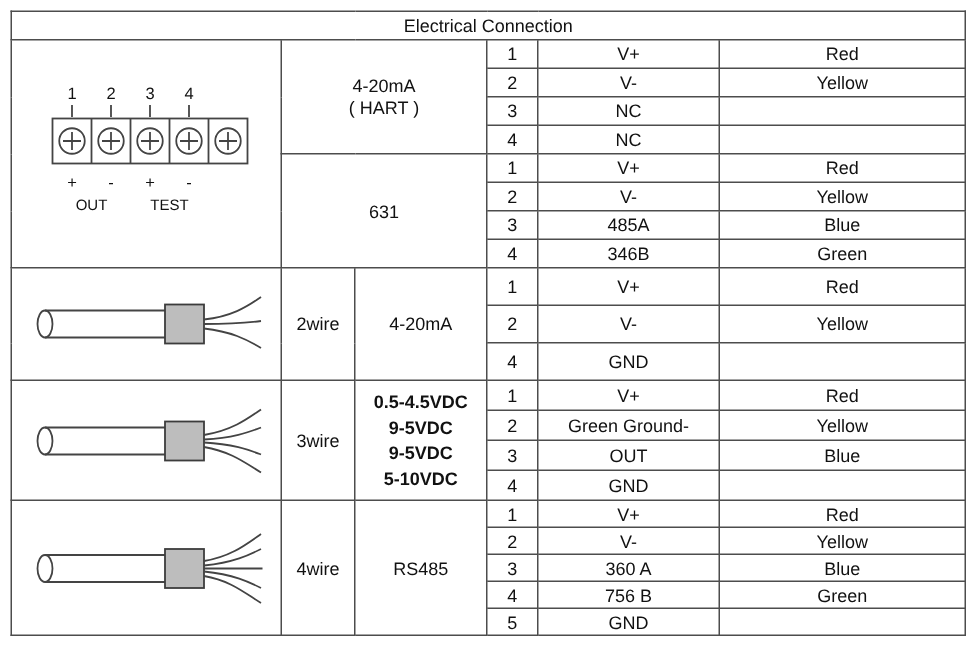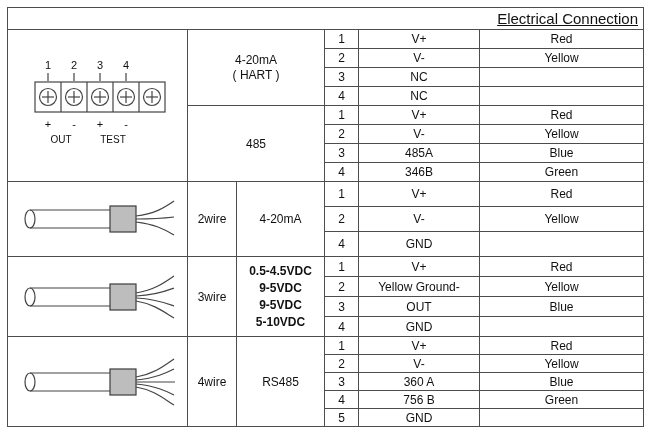--- a/index.html
+++ b/index.html
@@ -18,24 +18,23 @@
   }
   td {
     border: 1px solid #4d4d4d;
     text-align: center;
     vertical-align: middle;
     font-size: 12px;
     padding: 0 2px;
     overflow: hidden;
   }
   td.title {
-    text-align: right;
+    text-align: center;
     padding: 2px 5px;
-    font-size: 15px;
-    text-decoration: underline;
+    font-size: 12px;
   }
   tr.rt { height: 17px; }
   tr.r1 { height: 19px; }
   tr.r2 { height: 25px; }
   tr.r3 { height: 20px; }
   tr.r4 { height: 18px; }
   .sigline { line-height: 15px; }
   .vdc .sigline { line-height: 17px; font-weight: bold; }
   svg { display: block; margin: 0 auto; }
   svg line, svg rect, svg path, svg ellipse, svg circle {
@@ -124,21 +123,21 @@
     <td>3</td>
     <td>NC</td>
     <td></td>
   </tr>
   <tr class="r1">
     <td>4</td>
     <td>NC</td>
     <td></td>
   </tr>
   <tr class="r1">
-    <td colspan="2" rowspan="4">485</td>
+    <td colspan="2" rowspan="4">631</td>
     <td>1</td>
     <td>V+</td>
     <td>Red</td>
   </tr>
   <tr class="r1">
     <td>2</td>
     <td>V-</td>
     <td>Yellow</td>
   </tr>
   <tr class="r1">
@@ -200,21 +199,21 @@
       <div class="sigline">9-5VDC</div>
       <div class="sigline">9-5VDC</div>
       <div class="sigline">5-10VDC</div>
     </td>
     <td>1</td>
     <td>V+</td>
     <td>Red</td>
   </tr>
   <tr class="r3">
     <td>2</td>
-    <td>Yellow Ground-</td>
+    <td>Green Ground-</td>
     <td>Yellow</td>
   </tr>
   <tr class="r3">
     <td>3</td>
     <td>OUT</td>
     <td>Blue</td>
   </tr>
   <tr class="r3">
     <td>4</td>
     <td>GND</td>

